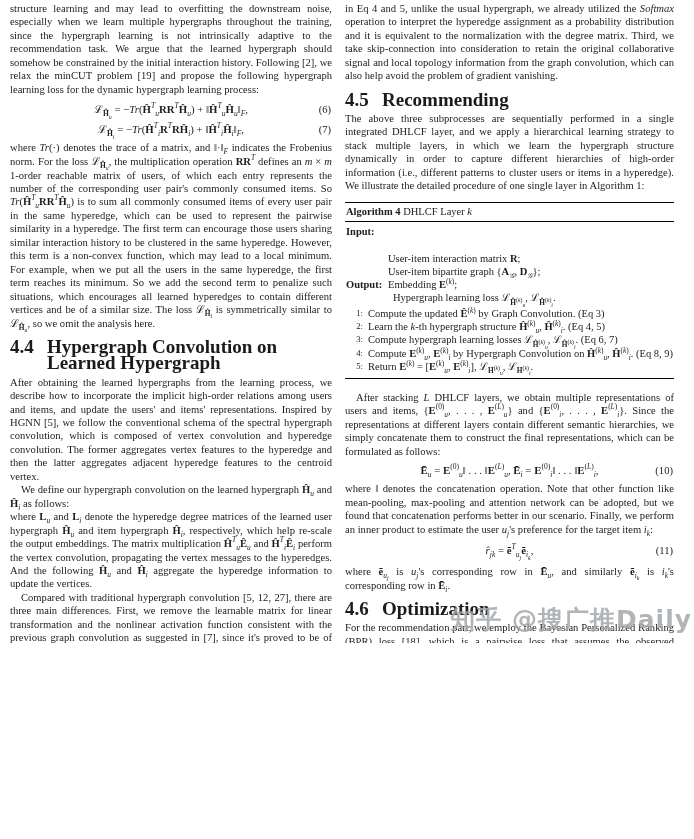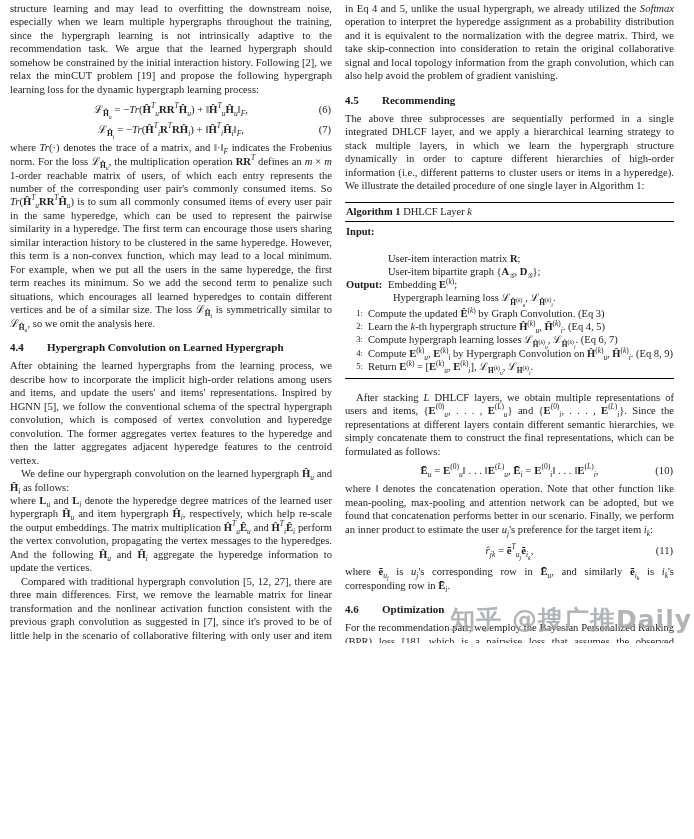--- a/index.html
+++ b/index.html
@@ -8,21 +8,21 @@
     font-family:"Liberation Serif", serif;color:#1b1b1b;
   }
   .col{position:absolute;top:2px;text-align:justify;font-size:10.6px;line-height:13.45px;}
   .col-left{left:10px;width:322px;}
   .col-right{left:345px;width:329px;}
   p.body{margin:0;}
   p.ind{text-indent:11px;}
   sub,sup{line-height:0;font-size:70%;}
   sub sub,sub sup,sup sub,sup sup{font-size:78%;}
   b{font-weight:bold;}
-  .sec{display:flex;font-weight:bold;font-size:11px;line-height:16.2px;text-align:left;margin:9px 0 4px 0;}
+  .sec{display:flex;font-weight:bold;font-size:19px;line-height:16.2px;text-align:left;margin:9px 0 4px 0;}
   .sec .sec-num{min-width:37px;flex:none;}
   .eq{position:relative;text-align:center;font-size:10.8px;margin:6px 0 5px 0;}
   .eq .eqnum{position:absolute;right:1px;top:50%;transform:translateY(-50%);font-size:10.6px;font-style:normal;}
   .eq .eqbody{display:inline-block;font-style:normal;}
   .sum{display:inline-block;text-align:center;vertical-align:middle;line-height:1.0;font-size:15px;}
   .sum .sumlim{display:block;font-size:7.3px;line-height:1.1;letter-spacing:0;}
   
   .algo{margin-top:9px;text-align:left;font-size:10.5px;line-height:13.2px;}
   .algo-head{border-top:1.4px solid #000;border-bottom:0.8px solid #000;padding:2px 0 3px 1px;}
   .algo-body{padding:3px 0 4px 1px;border-bottom:1.4px solid #000;}
@@ -75,21 +75,21 @@
     <p class="body">in Eq 4 and 5, unlike the usual hypergraph, we already utilized the <i>Softmax</i> operation to interpret the hyperedge assignment as a probability distribution and it is equivalent to the normalization with the degree matrix. Third, we take skip-connection into consideration to retain the original collaborative signal and local topology information from the graph convolution, which can also help avoid the problem of gradient vanishing.</p>
 
     <div class="sec">
       <span class="sec-num">4.5</span>
       <span class="sec-title">Recommending</span>
     </div>
 
     <p class="body">The above three subprocesses are sequentially performed in a single integrated DHLCF layer, and we apply a hierarchical learning strategy to stack multiple layers, in which we learn the hypergraph structure dynamically in order to capture different hierarchies of high-order information (i.e., different patterns to cluster users or items in a hyperedge). We illustrate the detailed procedure of one single layer in Algorithm 1:</p>
 
     <div class="algo">
-      <div class="algo-head"><b>Algorithm 1</b> DHLCF Layer <i>k</i></div>
+      <div class="algo-head"><b>Algorithm 4</b> DHLCF Layer <i>k</i></div>
       <div class="algo-body">
         <div class="algo-io">
           <span class="io-label">Input:</span>
           <span class="io-lines">
             <span style="display:block;margin-top:27px;">User-item interaction matrix <b>R</b>;</span>
             <span style="display:block;">User-item bipartite graph {<b>A</b><sub><i>𝒢</i></sub>, <b>D</b><sub><i>𝒢</i></sub>};</span>
           </span>
         </div>
         <div class="algo-io">
           <span class="io-label">Output:</span>

